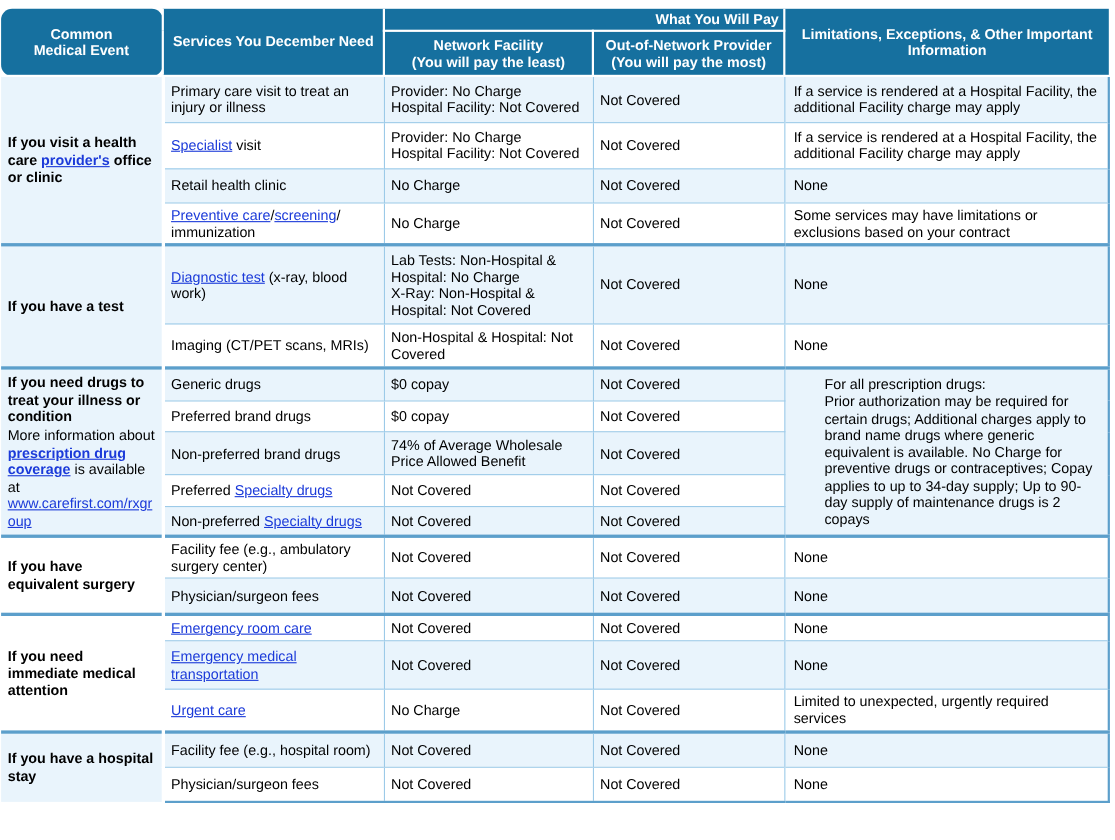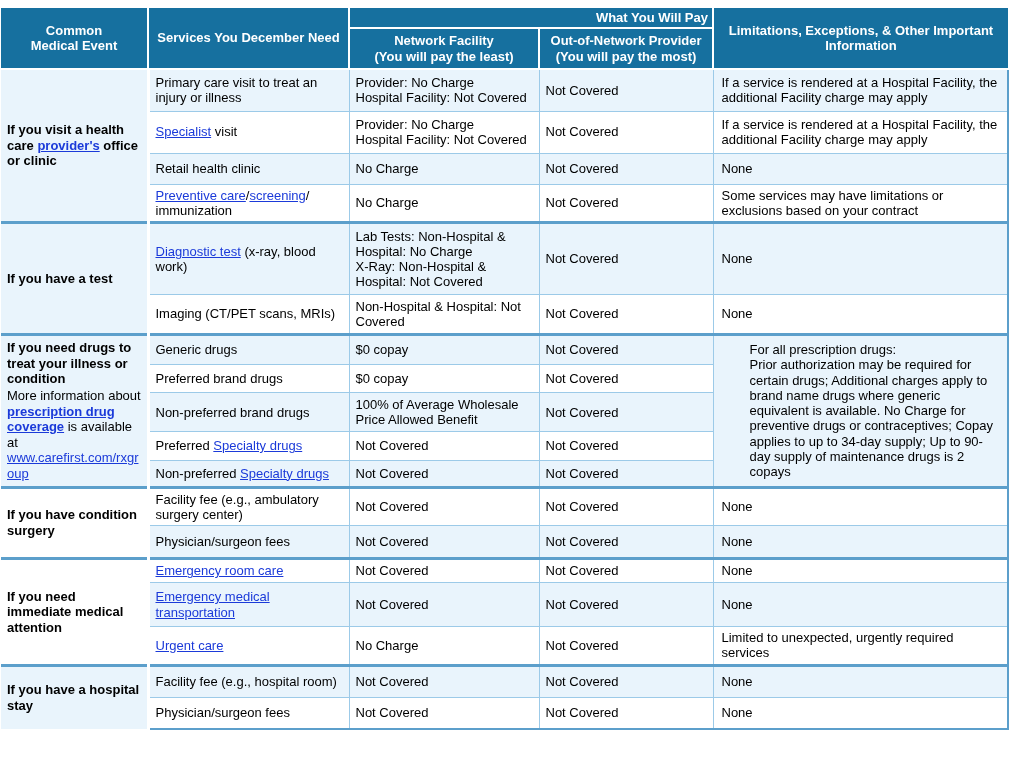--- a/index.html
+++ b/index.html
@@ -3,21 +3,21 @@
 <meta charset="utf-8">
 <style>
   html,body{margin:0;padding:0;background:#fff;}
   body{font-family:"Liberation Sans","DejaVu Sans",sans-serif;font-size:13px;color:#000;-webkit-font-smoothing:antialiased;}
   .page{width:1014px;height:764px;background:#fff;overflow:hidden;}
   table.sbc{border-collapse:collapse;table-layout:fixed;width:1007px;margin:8px 0 0 1px;}
   col.c-event{width:147px;} col.c-svc{width:201px;} col.c-net{width:190px;} col.c-oon{width:174px;} col.c-lim{width:295px;}
   
   thead th{background:#16709F;color:#fff;font-weight:bold;text-align:center;vertical-align:middle;
     border:2px solid #fff;padding:2px 4px;line-height:1.18;white-space:pre-line;}
-  thead th.corner{border-left:none;}
+  thead th.corner{border-left:none;border-radius:10px;}
   thead th.lim-h{border-right:none;}
   thead th.pay{height:17px;padding:1px 4px;border-top:none;text-align:right;}
   thead th.top{border-top:none;}
   thead tr.sub th{height:35px;}
   thead th{border-bottom:2px solid #fff;}
   
   tbody td{vertical-align:middle;padding:3px 6px;line-height:1.18;white-space:pre-line;border-top:1px solid #9CCAE8;}
   tbody td.net,tbody td.oon,tbody td.lim{border-left:1px solid #9CCAE8;}
   tbody td.lim{border-right:2px solid #5C9FCB;padding-left:8px;}
   tbody tr.L td{background:#E9F4FC;}
@@ -113,36 +113,36 @@
       <td class="lim big" rowspan="5">For all prescription drugs:
 Prior authorization may be required for certain drugs; Additional charges apply to brand name drugs where generic equivalent is available. No Charge for preventive drugs or contraceptives; Copay applies to up to 34-day supply; Up to 90-day supply of maintenance drugs is 2 copays</td>
     </tr>
     <tr class="W" style="height:28px">
       <td class="svc">Preferred brand drugs</td>
       <td class="net">$0 copay</td>
       <td class="oon">Not Covered</td>
     </tr>
     <tr class="L" style="height:38px">
       <td class="svc">Non-preferred brand drugs</td>
-      <td class="net">100% of Average Wholesale Price Allowed Benefit</td>
+      <td class="net">74% of Average Wholesale Price Allowed Benefit</td>
       <td class="oon">Not Covered</td>
     </tr>
     <tr class="W" style="height:28px">
       <td class="svc"><span>Preferred </span><a>Specialty drugs</a></td>
       <td class="net">Not Covered</td>
       <td class="oon">Not Covered</td>
     </tr>
     <tr class="L" style="height:26px">
       <td class="svc"><span>Non-preferred </span><a>Specialty drugs</a></td>
       <td class="net">Not Covered</td>
       <td class="oon">Not Covered</td>
     </tr>
 
     <tr class="W gs" style="height:37px">
-      <td class="evt" rowspan="2">If you have condition surgery</td>
+      <td class="evt" rowspan="2">If you have equivalent surgery</td>
       <td class="svc">Facility fee (e.g., ambulatory surgery center)</td>
       <td class="net">Not Covered</td>
       <td class="oon">Not Covered</td>
       <td class="lim">None</td>
     </tr>
     <tr class="L" style="height:33px">
       <td class="svc">Physician/surgeon fees</td>
       <td class="net">Not Covered</td>
       <td class="oon">Not Covered</td>
       <td class="lim">None</td>

